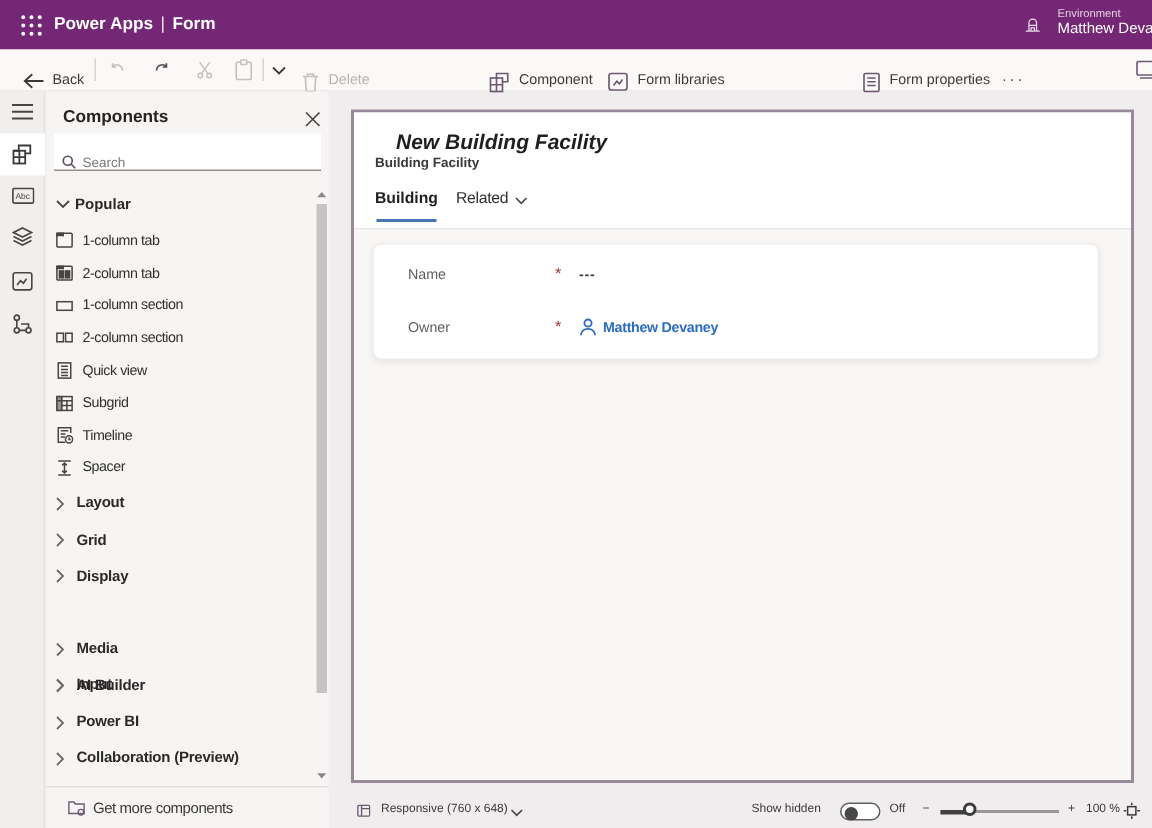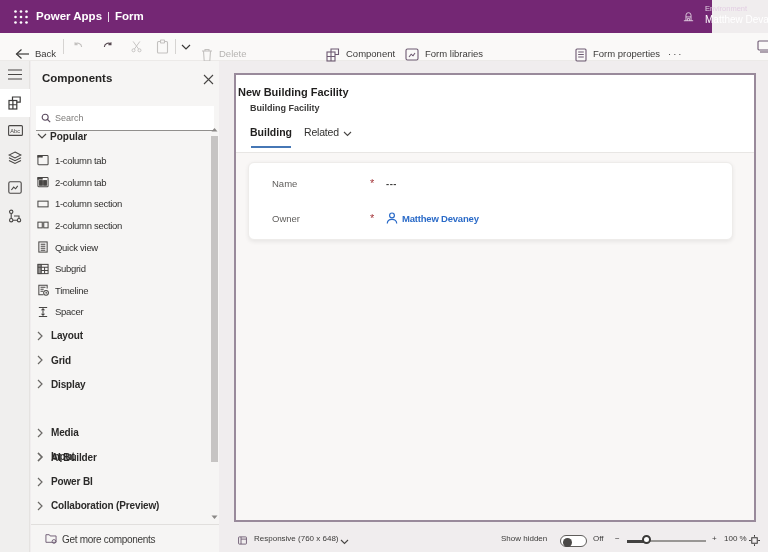--- a/index.html
+++ b/index.html
@@ -2,54 +2,54 @@
 <html><head>
 <meta charset="utf-8">
 <style>
   * { margin:0; padding:0; box-sizing:border-box; }
   html,body { width:768px; height:552px; overflow:hidden; }
   body { font-family:"Liberation Sans", sans-serif; position:relative; background:#f0edee; }
   .abs { position:absolute; }
   svg { display:block; }
 
   
-  #topbar { position:absolute; left:0; top:0; width:712px; height:33px; background:#742774; color:#fff; }
+  #topbar { position:absolute; left:0; top:0; width:768px; height:33px; background:#742774; color:#fff; }
   #topbar .title { position:absolute; left:36px; top:10px; font-size:11.5px; font-weight:700; }
   #topbar .envlabel { position:absolute; left:705px; top:4px; font-size:7.5px; color:#e3cfe3; }
   #topbar .envname { position:absolute; left:705px; top:14px; font-size:10px; color:#fff; white-space:nowrap; }
 
   
   #toolbar { position:absolute; left:0; top:33px; width:768px; height:28px; background:#faf9f8; border-bottom:1px solid #eceae8; }
   .tb { position:absolute; top:0; height:27px; display:flex; align-items:flex-start; font-size:9.5px; color:#3b3a39; white-space:nowrap;margin-top:15px; }
   .tb.dis { color:#b6b4b2; }
   .tbsep { position:absolute; top:6px; width:1px; height:15px; background:#d6d4d2; }
 
   
   #rail { position:absolute; left:0; top:61px; width:30px; height:491px; background:#f0efee; border-right:1px solid #e5e3e1; }
   .railsel { background:#ffffff; }
 
   
   #panel { position:absolute; left:31px; top:61px; width:188px; height:491px; background:#f6f5f4; }
   #panel .hdr { position:absolute; left:11px; top:11px; font-size:11.5px; font-weight:700; color:#252423; }
   #panel .close { position:absolute; left:170px; top:10px; font-size:14px; color:#484644; }
-  #searchbox { position:absolute; left:5px; top:45px; width:178px; height:25px; background:#fff; border-bottom:1px solid #918f8d; display:flex; align-items:center; }
+  #searchbox { position:absolute; left:5px; top:28px; width:178px; height:25px; background:#fff; border-bottom:1px solid #918f8d; display:flex; align-items:flex-end; }
   #searchbox .ph { color:#7e7c7a; font-size:9px; margin-left:4px; }
   .group { position:absolute; left:6px; display:flex; align-items:center; font-size:10px; font-weight:700; color:#2b2a29; }
   .item { position:absolute; left:6px; display:flex; align-items:center; font-size:9.5px; letter-spacing:-0.3px; color:#323130; }
   .item .ic { width:12px; height:12px; margin-right:6px; }
   .cat { position:absolute; left:6px; display:flex; align-items:center; font-size:10px; letter-spacing:-0.15px; font-weight:700; color:#2b2a29; }
   #panelfoot { position:absolute; left:31px; top:524px; width:188px; height:28px; background:#f6f5f4; border-top:1px solid #e1dfdd; }
   #panelfoot .txt { position:absolute; left:31px; top:9px; font-size:10px; letter-spacing:-0.3px; color:#3b3a39; }
   
   #sbthumb { position:absolute; left:211px; top:136px; width:7px; height:326px; background:#c6c4c3; }
 
   
   #canvas { position:absolute; left:234px; top:72.5px; width:521.5px; height:449px; border:2px solid #998a9b; background:#f9f7f6; }
   #chead { position:absolute; left:0; top:0; width:100%; height:78px; background:#ffffff; border-bottom:1px solid #e8e6e4; }
-  #chead h1 { position:absolute; left:2px; top:11px; font-size:11px; font-weight:700; color:#201f1e; }
+  #chead h1 { position:absolute; left:28px; top:11px; font-size:14px; font-weight:700; color:#201f1e;font-style:italic; }
   #chead h2 { position:absolute; left:14px; top:28px; font-size:9px; font-weight:700; color:#3b3a39; }
   .tab1 { position:absolute; left:14px; top:51px; font-size:10.5px; font-weight:700; color:#201f1e; }
   .tab2 { position:absolute; left:68px; top:51px; font-size:10.5px; letter-spacing:-0.2px; color:#323130; }
   #tabline { position:absolute; left:14.5px; top:71px; width:40px; height:2.5px; background:#4677b5; }
   #card { position:absolute; left:12px; top:87.5px; width:485px; height:78px; background:#fff; border:1px solid #eeecea; border-radius:6px; box-shadow:0 1.5px 4px rgba(0,0,0,.07); }
   .frow { position:absolute; left:23px; height:16px; display:flex; align-items:center; font-size:9.5px; }
   .flabel { color:#605e5c; width:98px; }
   .fstar { color:#a4363a; width:16px; font-size:11px; }
 
   

